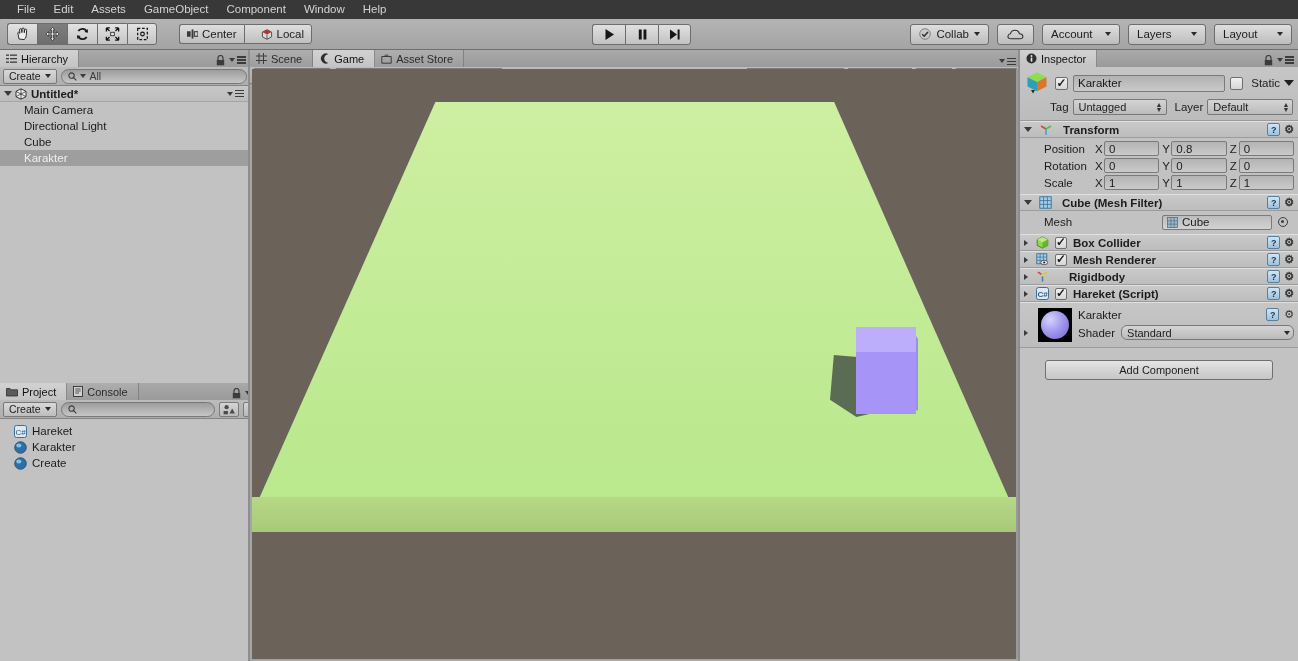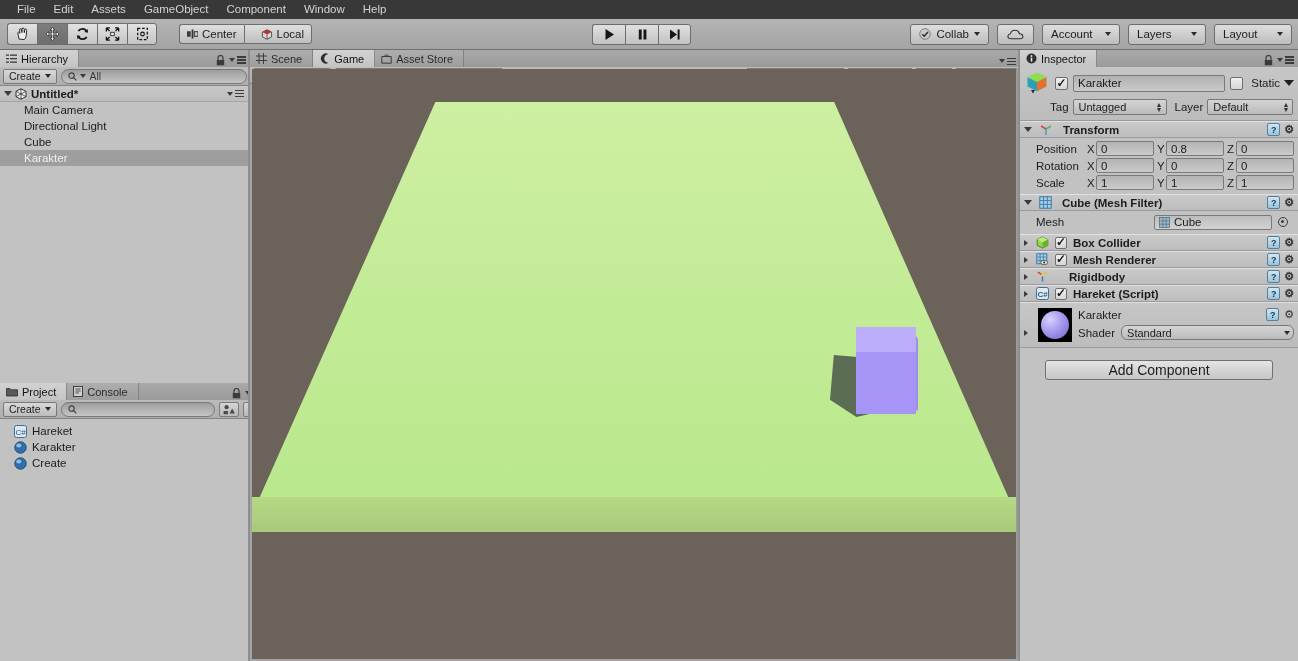--- a/index.html
+++ b/index.html
@@ -187,38 +187,38 @@
 
   .comp-header {
     height:17px; display:flex; align-items:center; gap:4px; padding:0 4px;
     background:linear-gradient(#c9c9c9,#bdbdbd);
     border-top:1px solid #e0e0e0; border-bottom:1px solid #9c9c9c;
     font-weight:bold; font-size:11.5px; cursor:default;
   }
   .comp-header .spacer { flex:1; }
   .hbook { width:13px;height:13px;background:linear-gradient(#cfe6f5,#9cc2de);border:1px solid #5a7f99;border-radius:2px;font-size:9px;display:flex;align-items:center;justify-content:center;color:#17384f;font-weight:bold;}
   .gear { font-size:11px; color:#333; }
-  .comp-body { padding:2px 4px 3px 8px; background:#c2c2c2; }
+  .comp-body { padding:2px 4px 3px 16px; background:#c2c2c2; }
   .vecrow { display:flex; align-items:center; height:17px; gap:0; font-size:11.5px; }
   .vecrow .lbl { width:56px; padding-left:8px; }
   .axis { width:12px; text-align:left; padding-left:3px; }
   .vfield { flex:1; height:15px; background:linear-gradient(#b4b4b4,#cacaca); border:1px solid #7a7a7a; border-radius:2px; display:flex; align-items:center; padding-left:4px; font-size:11.5px; }
 
   .meshrow { display:flex; align-items:center; height:18px; font-size:11.5px; gap:6px; padding-left:8px; }
   .objfield { flex:1; height:15px; background:linear-gradient(#bdbdbd,#d2d2d2); border:1px solid #7a7a7a; border-radius:2px; display:flex; align-items:center; gap:4px; padding-left:4px; }
   .dot-o { width:10px;height:10px;border:1.5px solid #3d3d3d;border-radius:50%;position:relative;}
   .dot-o::after{content:"";position:absolute;left:2px;top:2px;width:3px;height:3px;border-radius:50%;background:#3d3d3d;}
 
   .matblock { display:flex; gap:6px; padding:5px 4px; background:linear-gradient(#c6c6c6,#bcbcbc); border-top:1px solid #e0e0e0; border-bottom:1px solid #9c9c9c; align-items:flex-start;}
   .matprev { width:34px;height:34px;background:#000;display:flex;align-items:center;justify-content:center;}
   .matball { width:28px;height:28px;border-radius:50%;background:radial-gradient(circle at 33% 30%, #d6d2fb 0%, #a49bf0 45%, #6f63c9 100%); }
   .addcomp {
     margin:12px auto 6px; width:228px; height:20px;
     background:linear-gradient(#e4e4e4,#c6c6c6); border:1px solid #707070; border-radius:3px;
-    display:flex; align-items:center; justify-content:center; font-size:14px; cursor:default;
+    display:flex; align-items:center; justify-content:center; font-size:11px; cursor:default;
   }
 
   .vsplit { position:absolute; top:50px; width:2px; height:611px; background:#8e8e8e; }
   .lockicon { width:8px;height:10px; position:relative; }
   .hamb { display:flex; align-items:center; gap:2px; }
   .hamb .lines { display:flex; flex-direction:column; gap:1.5px; }
   .hamb .lines i { display:block; width:9px;height:1.5px;background:#3b3b3b; }
   .scrollcol { position:absolute; right:0; top:19px; width:4px; height:590px; background:#9a9a9a; }
 </style>
 </head>

